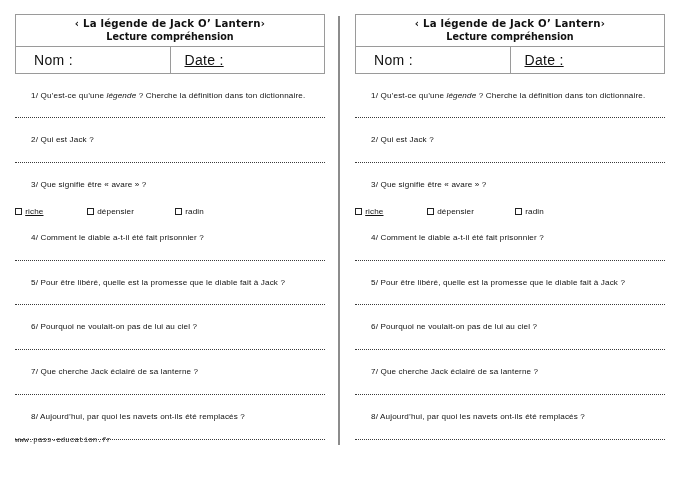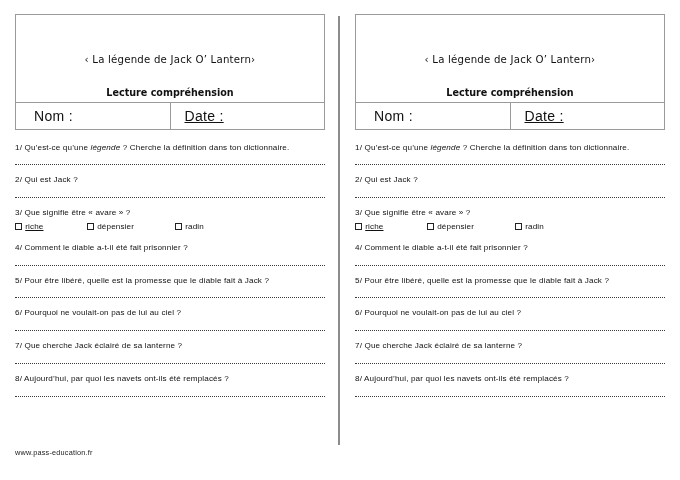--- a/index.html
+++ b/index.html
@@ -48,34 +48,32 @@
     padding: 0;
     vertical-align: middle;
   }
 
   .title-cell {
     text-align: center;
     padding: 3px 2px 3px 2px !important;
   }
   .title-main {
     font-family: "DejaVu Sans", sans-serif;
-    font-weight: normal;
+    font-weight: bold;
     font-size: 10.2px;
     letter-spacing: 0.2px;
     line-height: 1.25;
     white-space: nowrap;
-    margin-top: 36px;
   }
   .title-sub {
     font-family: "DejaVu Sans", sans-serif;
     font-weight: bold;
     font-size: 9.6px;
     line-height: 1.25;
     white-space: nowrap;
-    margin-top: 20px;
   }
 
   .field-cell {
     height: 26px;
     padding: 0 0 0 18px !important;
     font-size: 14px;
     letter-spacing: 0.3px;
   }
   .field-cell.date-cell {
     padding-left: 14px !important;
@@ -86,21 +84,21 @@
   .questions {
     margin-top: 12px;
   }
   .q-block {
     margin-bottom: 0;
   }
   .q-text {
     font-size: 8.1px;
     line-height: 1.45;
     letter-spacing: 0.15px;
-    margin: 0;
+    margin: 16px;
     padding: 0;
   }
   .q-text .it {
     font-style: italic;
   }
 
   .answer-line {
     height: 0;
     border-bottom: 1px dotted #3a3a3a;
     margin: 11px 0 9px 0;
@@ -126,24 +124,25 @@
     border: 1px solid #222222;
     margin-right: 3px;
     background: #ffffff;
   }
   .choice-1 { width: 72px; text-decoration: underline; }
   .choice-2 { width: 88px; }
 
   .footer {
     position: absolute;
     left: 15px;
-    top: 448px;
+    top: 436px;
     font-size: 7.3px;
     letter-spacing: 0.2px;
     color: #1b1b1b;
+    font-family: Liberation Mono, monospace;
   }
 
   
   .page-divider {
     position: absolute;
     left: 338px;
     top: 16px;
     width: 2px;
     height: 429px;
     background: #8c8c8c;

